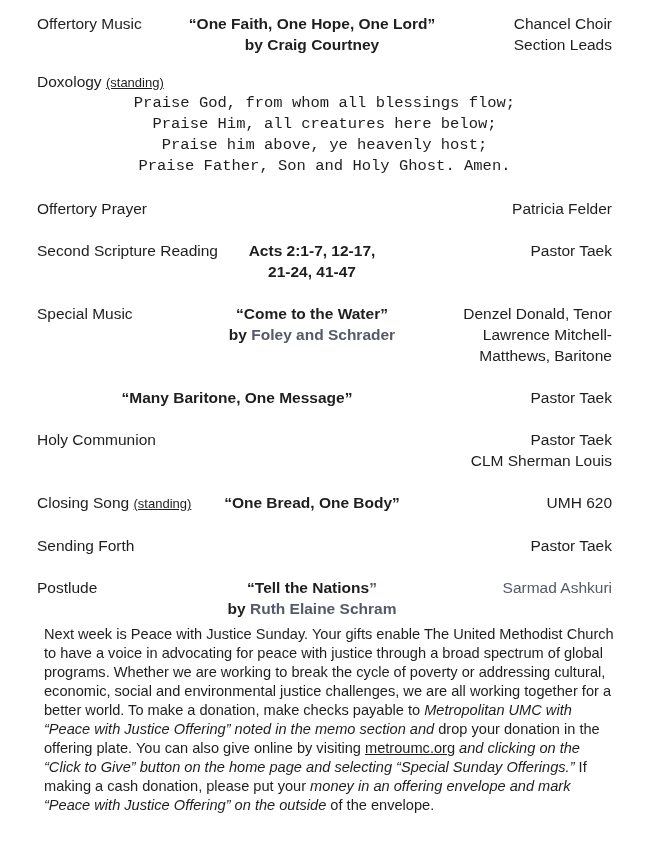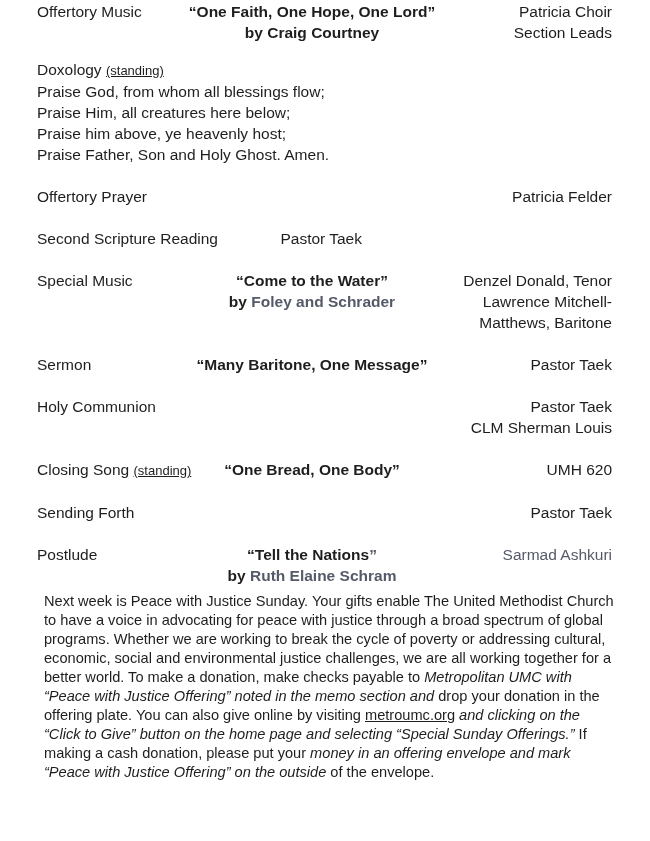--- a/index.html
+++ b/index.html
@@ -2,30 +2,30 @@
 <html><head>
 <meta charset="utf-8">
 <style>
   html,body{margin:0;padding:0;background:#ffffff;}
   body{
     width:650px;height:841px;overflow:hidden;
     font-family:"Liberation Sans","DejaVu Sans",sans-serif;
     color:#1e1e1e;
     -webkit-font-smoothing:antialiased;
   }
-  .doc{padding:1px 38px 0 37px;width:575px;}
+  .doc{padding:13px 38px 0 37px;width:575px;}
   .entry{margin-bottom:21px;}
   .entry.tight{margin-bottom:16px;}
   .entry.pre-notice{margin-bottom:6px;}
   .prow{display:flex;align-items:flex-start;font-size:15.5px;line-height:21px;}
   .c-left{width:150px;flex:0 0 150px;white-space:nowrap;}
   .c-mid{flex:1 1 auto;text-align:center;white-space:nowrap;font-weight:bold;}
   .c-right{width:175px;flex:0 0 175px;text-align:right;white-space:nowrap;}
   .note{font-size:13px;text-decoration:underline;}
-  .dox-lines{font-size:15.5px;line-height:21px;width:100%;}
+  .dox-lines{font-size:15.5px;line-height:21px;text-align:center;width:100%;font-family:Liberation Mono, monospace;}
   .accent{color:#555a68;}
   .notice{
     margin-left:7px;width:575px;
     font-size:14.6px;line-height:19px;
   }
   .notice .italic{font-style:italic;}
   .notice .underline{text-decoration:underline;color:inherit;}
   .notice .roman{font-style:normal;}
 </style>
 </head>
@@ -33,21 +33,21 @@
 
 <div class="doc">
 
   <div class="entry tight prow">
     <div class="c-left">Offertory Music</div>
     <div class="c-mid">
       <div>“One Faith, One Hope, One Lord”</div>
       <div>by Craig Courtney</div>
     </div>
     <div class="c-right">
-      <div>Patricia Choir</div>
+      <div>Chancel Choir</div>
       <div>Section Leads</div>
     </div>
   </div>
 
   <div class="entry">
     <div class="prow">
       <div><span>Doxology</span> <span class="note">(standing)</span></div>
     </div>
     <div class="dox-lines">
       <div>Praise God, from whom all blessings flow;</div>
@@ -58,38 +58,41 @@
   </div>
 
   <div class="entry prow">
     <div class="c-left">Offertory Prayer</div>
     <div class="c-mid"></div>
     <div class="c-right">Patricia Felder</div>
   </div>
 
   <div class="entry prow">
     <div class="c-left">Second Scripture Reading</div>
+    <div class="c-mid">
+      <div>Acts 2:1-7, 12-17,</div>
+      <div>21-24, 41-47</div>
+    </div>
     <div class="c-right">Pastor Taek</div>
   </div>
 
   <div class="entry prow">
     <div class="c-left">Special Music</div>
     <div class="c-mid">
       <div>“Come to the Water”</div>
       <div><span>by </span><span class="accent">Foley and Schrader</span></div>
     </div>
     <div class="c-right">
       <div>Denzel Donald, Tenor</div>
       <div>Lawrence Mitchell-</div>
       <div>Matthews, Baritone</div>
     </div>
   </div>
 
   <div class="entry prow">
-    <div class="c-left">Sermon</div>
     <div class="c-mid">“Many Baritone, One Message”</div>
     <div class="c-right">Pastor Taek</div>
   </div>
 
   <div class="entry prow">
     <div class="c-left">Holy Communion</div>
     <div class="c-mid"></div>
     <div class="c-right">
       <div>Pastor Taek</div>
       <div>CLM Sherman Louis</div>

